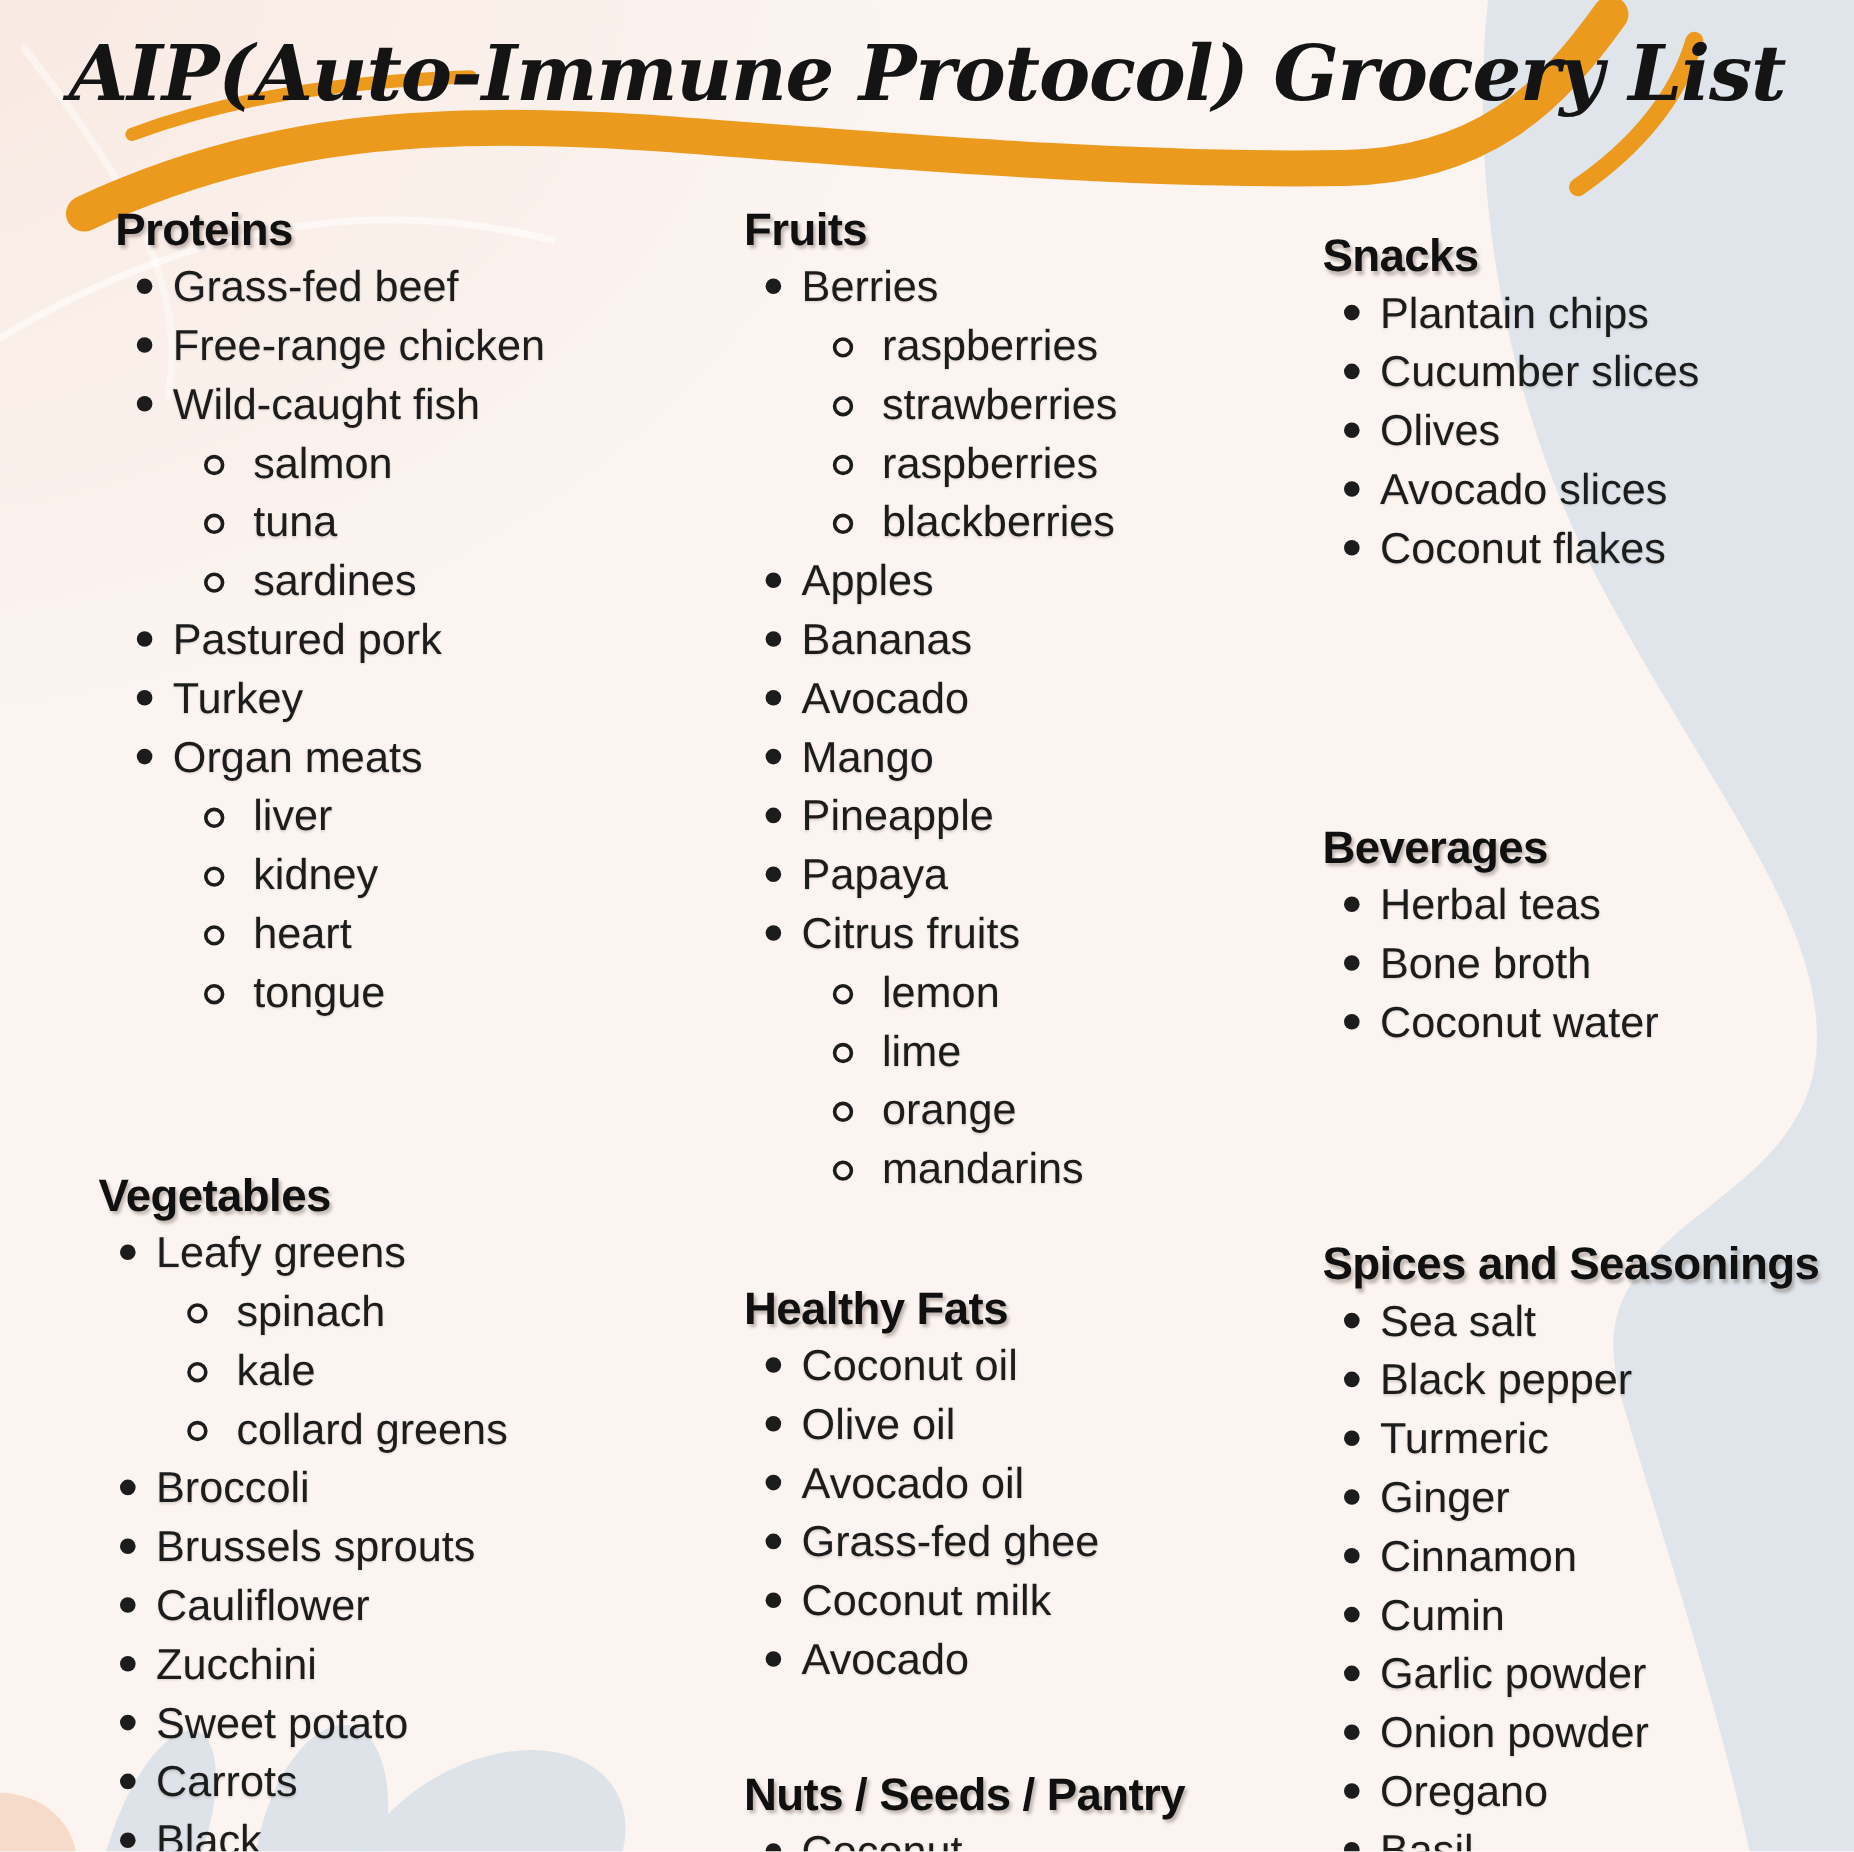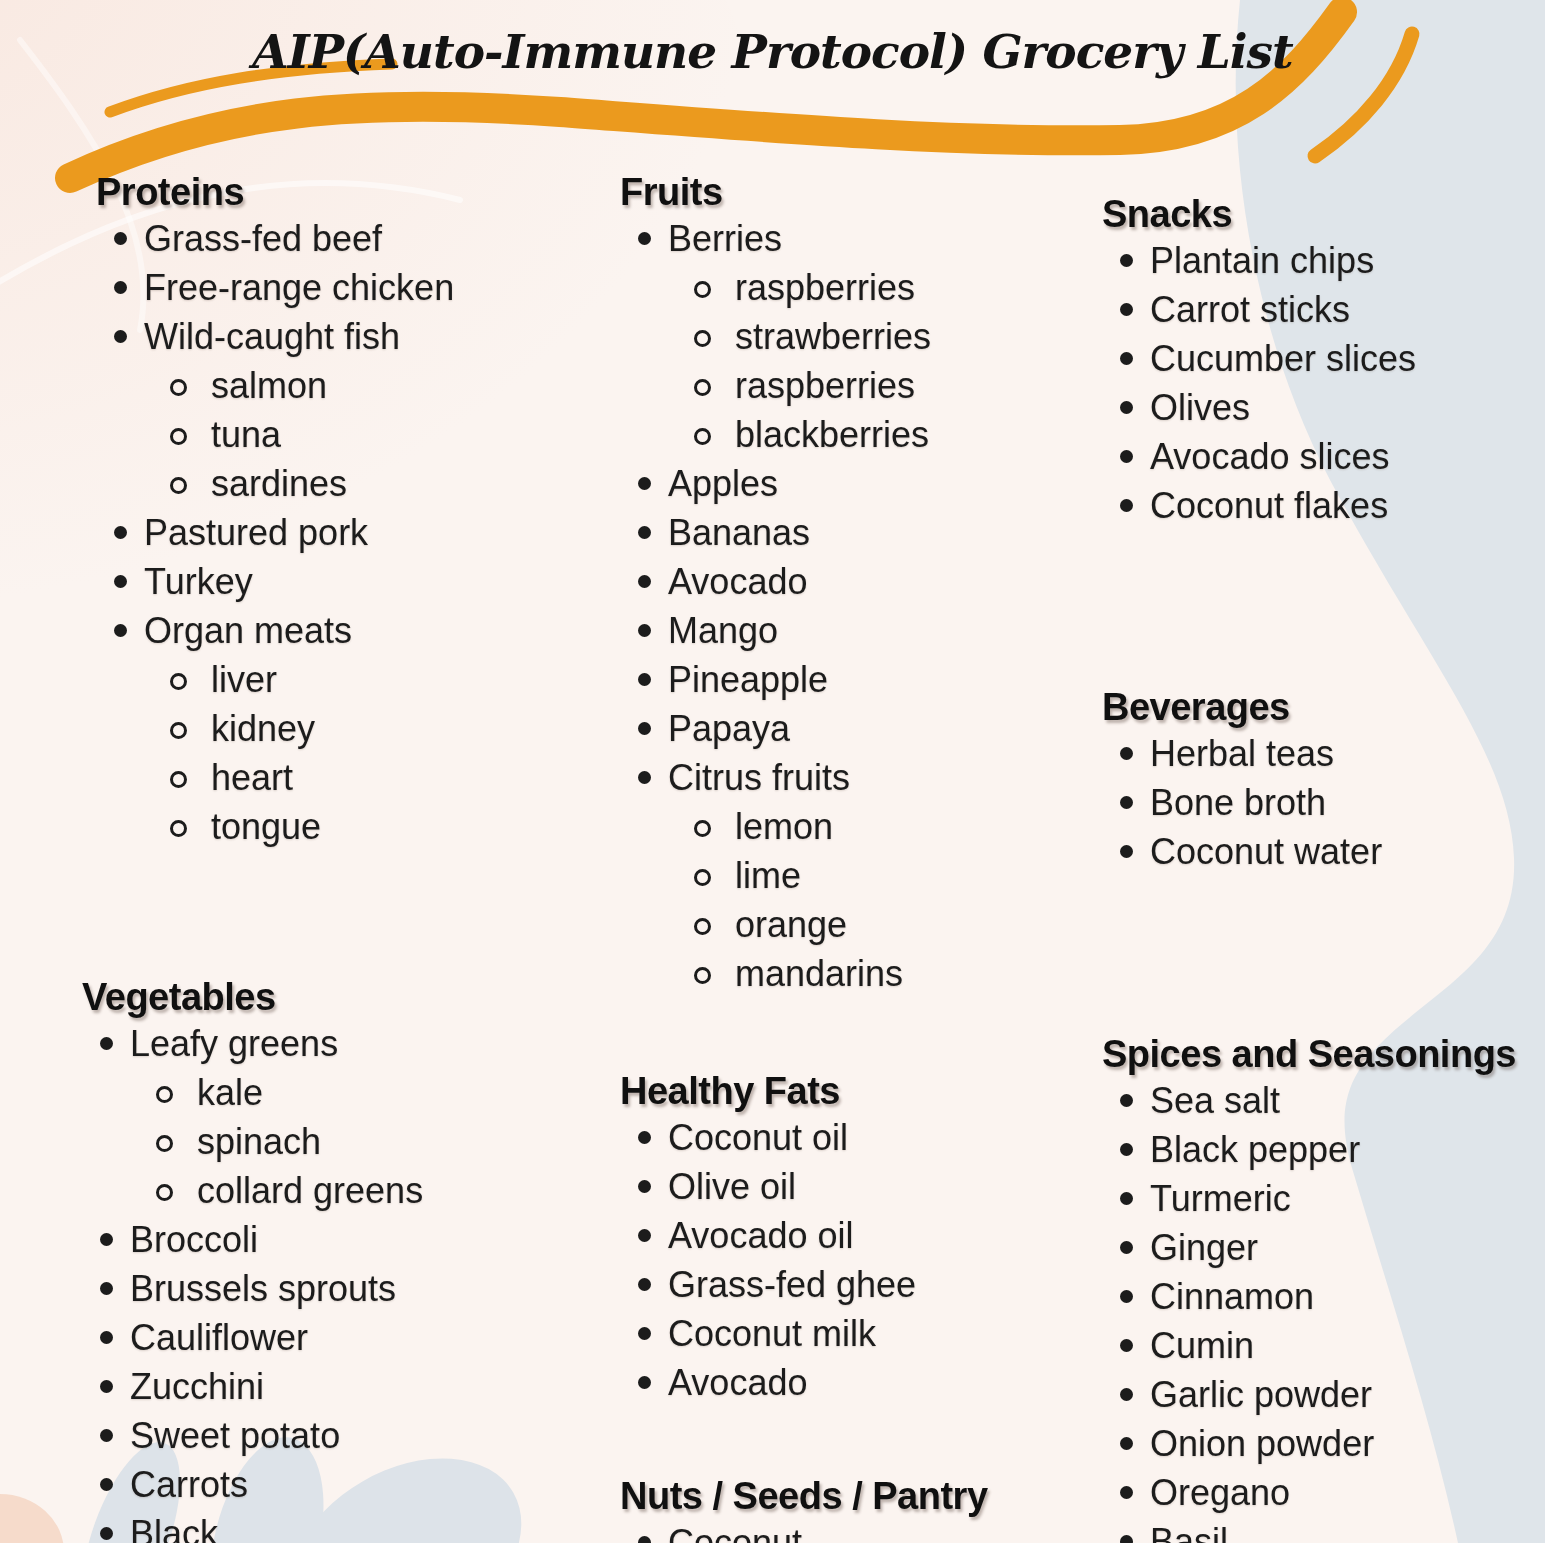--- a/index.html
+++ b/index.html
@@ -13,21 +13,21 @@
   }
   .bg-art{position:absolute;left:0;top:0;z-index:0;}
   .page-title{
     position:absolute;z-index:3;
     left:0;top:24px;width:100%;
     margin:0;
     text-align:center;
     font-family:"DejaVu Serif", serif;
     font-style:italic;
     font-weight:700;
-    font-size:47px;
+    font-size:64px;
     letter-spacing:-1px;
     color:#141414;
     white-space:nowrap;
   }
   .sec{position:absolute;z-index:2;width:520px;}
   .sec-proteins   {left:96px;  top:170px;}
   .sec-vegetables {left:82px;  top:955px;margin-top:20px;}
   .sec-fruits     {left:620px; top:170px;}
   .sec-healthy_fats{left:620px;top:1069px;}
   .sec-nuts       {left:620px; top:1474px;}
@@ -166,25 +166,25 @@
 
   <section class="sec sec-vegetables">
     <h2 class="sec-h">Vegetables</h2>
     <ul class="items">
         <li class="item-l1">
           <span class="dot"></span>
           <span class="item-label">Leafy greens</span>
         </li>
         <li class="item-l2">
           <span class="ring"></span>
+          <span class="item-label">spinach</span>
+        </li>
+        <li class="item-l2">
+          <span class="ring"></span>
           <span class="item-label">kale</span>
-        </li>
-        <li class="item-l2">
-          <span class="ring"></span>
-          <span class="item-label">spinach</span>
         </li>
         <li class="item-l2">
           <span class="ring"></span>
           <span class="item-label">collard greens</span>
         </li>
         <li class="item-l1">
           <span class="dot"></span>
           <span class="item-label">Broccoli</span>
         </li>
         <li class="item-l1">
@@ -326,24 +326,20 @@
 
   <section class="sec sec-snacks">
     <h2 class="sec-h">Snacks</h2>
     <ul class="items">
         <li class="item-l1">
           <span class="dot"></span>
           <span class="item-label">Plantain chips</span>
         </li>
         <li class="item-l1">
           <span class="dot"></span>
-          <span class="item-label">Carrot sticks</span>
-        </li>
-        <li class="item-l1">
-          <span class="dot"></span>
           <span class="item-label">Cucumber slices</span>
         </li>
         <li class="item-l1">
           <span class="dot"></span>
           <span class="item-label">Olives</span>
         </li>
         <li class="item-l1">
           <span class="dot"></span>
           <span class="item-label">Avocado slices</span>
         </li>

